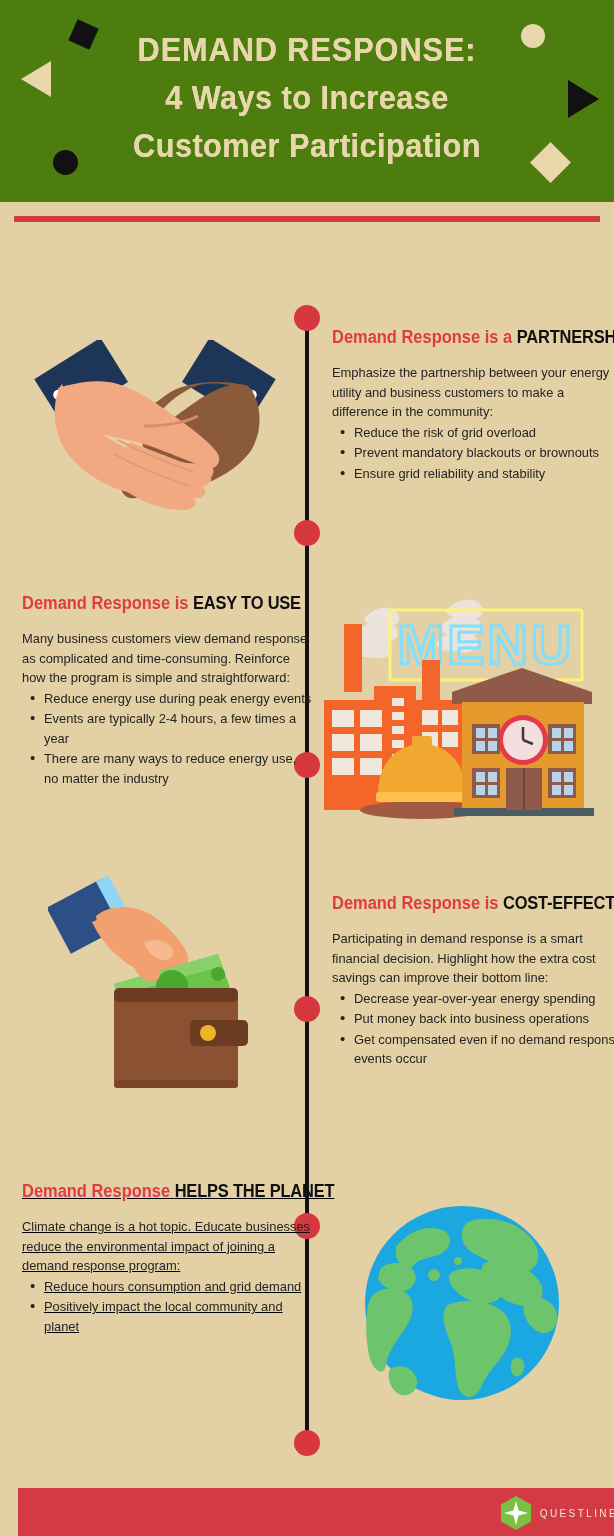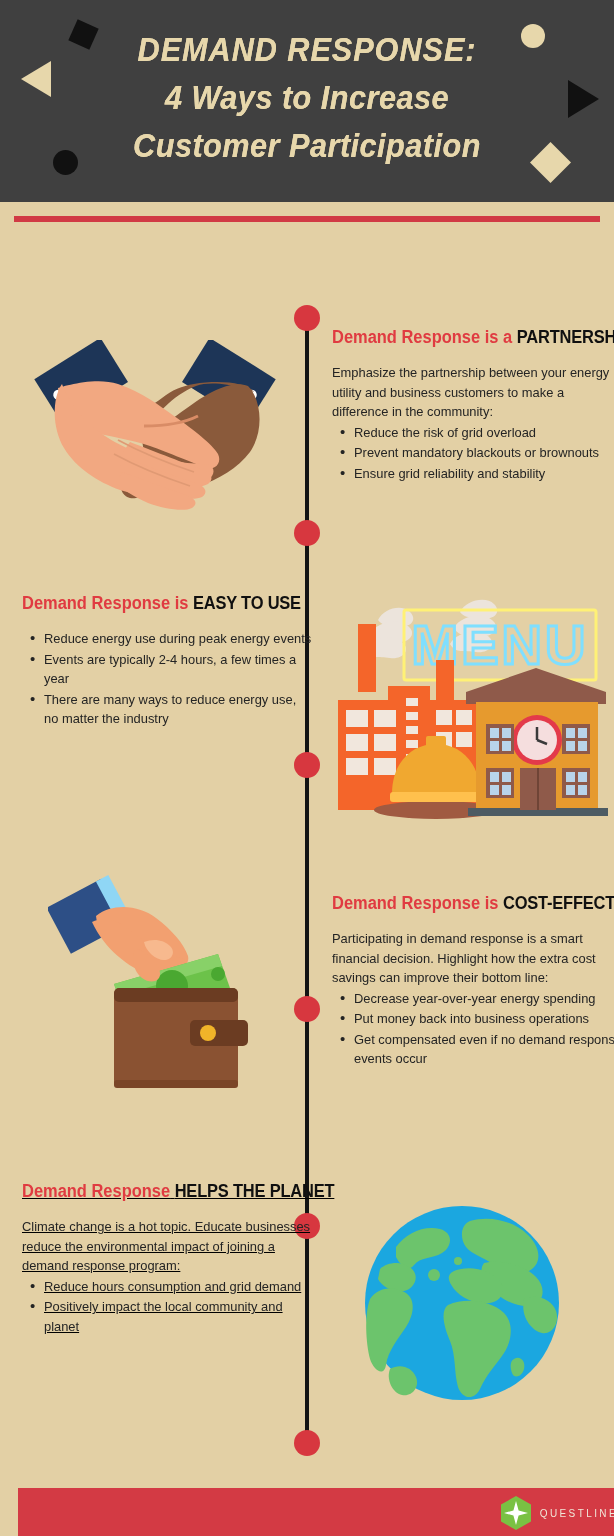--- a/index.html
+++ b/index.html
@@ -13,23 +13,22 @@
     height: 1536px;
     background: #e3d0a5;
     overflow: hidden;
   }
 
   
   .header {
     position: relative;
     width: 614px;
     height: 202px;
-    background: #404040;
+    background: #4d7c0f;
     overflow: hidden;
-    font-style: italic;
   }
   .header-title {
     position: absolute;
     left: 0; right: 0;
     top: 26px;
     text-align: center;
     color: #e7d7ab;
     font-family: "Liberation Sans Narrow", "Liberation Sans", sans-serif;
     font-weight: bold;
     font-size: 34px;
@@ -269,29 +268,30 @@
       </ul>
     </div>
   </div>
 
   <div class="section" style="left:22px; top:592px;">
     <div class="sec-head">
       <span class="red">Demand Response is</span>
       <span class="blk">EASY TO USE</span>
     </div>
     <div class="sec-body">
+      <div>Many business customers view demand response as complicated and time-consuming. Reinforce how the program is simple and straightforward:</div>
       <ul>
         <li>Reduce energy use during peak energy events</li>
         <li>Events are typically 2-4 hours, a few times a year</li>
         <li>There are many ways to reduce energy use, no matter the industry</li>
       </ul>
     </div>
   </div>
 
-  <div class="illus" style="left:326px; top:572px; width:284px; height:258px;">
+  <div class="illus" style="left:312px; top:572px; width:284px; height:258px;">
     <svg viewBox="0 0 284 258" width="284" height="258">
 
       <g fill="#ece4dc">
         <path d="M52 48 C58 36 76 32 84 40 C92 48 84 56 74 54 C64 52 58 56 52 48 Z"></path>
         <path d="M44 62 C50 50 72 46 82 54 C92 62 82 72 70 70 C58 68 50 72 44 62 Z"></path>
         <path d="M38 78 C44 66 66 62 76 70 C86 78 76 88 64 86 C52 84 44 88 38 78 Z"></path>
         <path d="M134 40 C140 28 160 24 168 32 C176 40 168 48 158 46 C148 44 140 48 134 40 Z"></path>
         <path d="M128 56 C134 44 156 40 166 48 C176 56 166 66 154 64 C142 62 134 66 128 56 Z"></path>
         <path d="M124 72 C130 60 152 56 162 64 C172 72 162 82 150 80 C138 78 130 82 124 72 Z"></path>
       </g>

